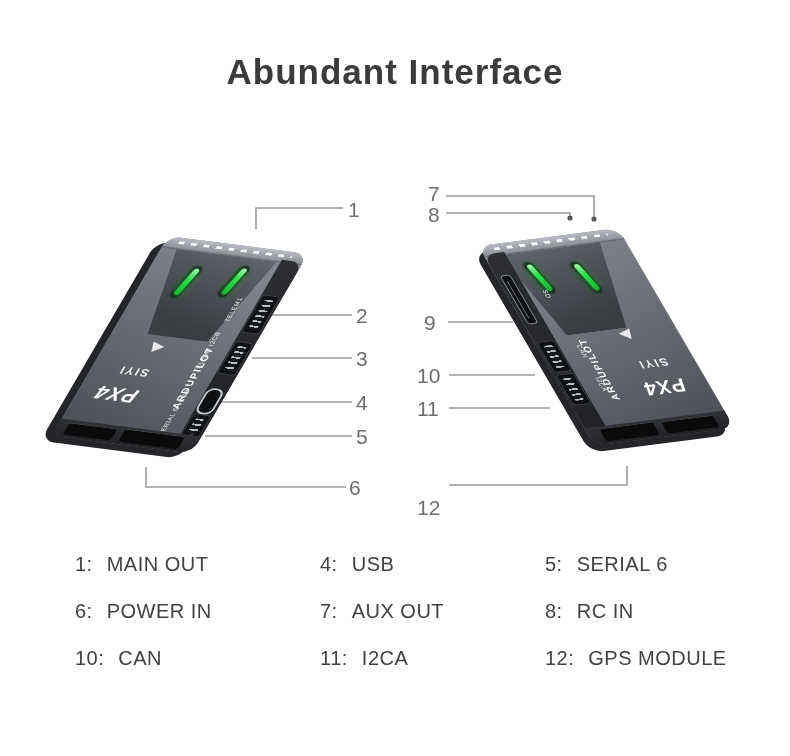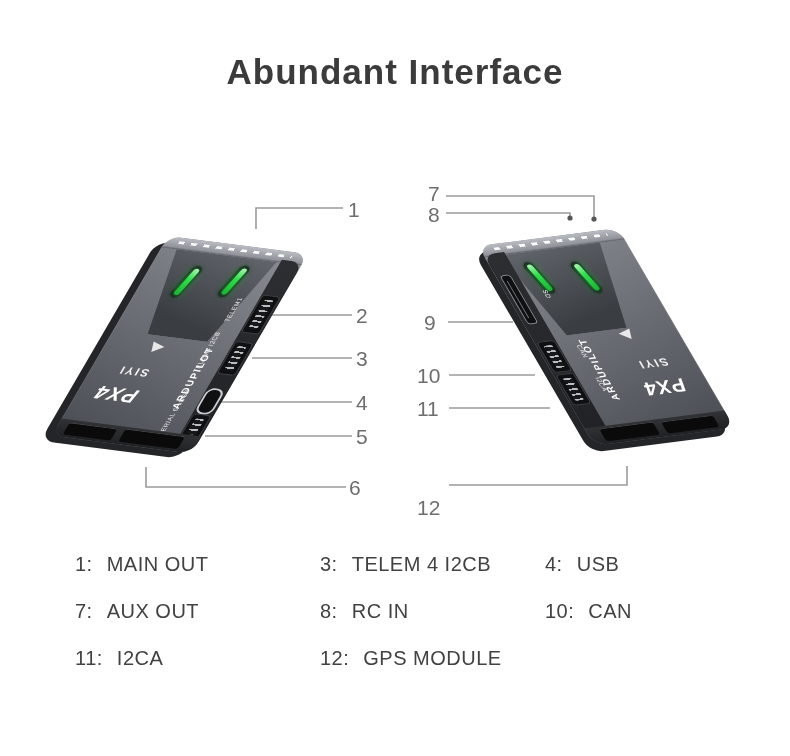--- a/index.html
+++ b/index.html
@@ -226,22 +226,23 @@
       <span class="plabel pl-i2ca">I2CA</span>
       <div class="edge-bottom">
         <div class="opening o1"></div>
         <div class="opening o2"></div>
       </div>
     </div>
   </div>
 
   <div class="legend">
     <div class="leg-item"><span class="leg-num">1:</span><span class="leg-label">MAIN OUT</span></div>
-    <div class="leg-item"><span class="leg-num">3:</span><span class="leg-label">TELEM 4 I2CB</span></div>
     <div class="leg-item"><span class="leg-num">4:</span><span class="leg-label">USB</span></div>
+    <div class="leg-item"><span class="leg-num">5:</span><span class="leg-label">SERIAL 6</span></div>
+    <div class="leg-item"><span class="leg-num">6:</span><span class="leg-label">POWER IN</span></div>
     <div class="leg-item"><span class="leg-num">7:</span><span class="leg-label">AUX OUT</span></div>
     <div class="leg-item"><span class="leg-num">8:</span><span class="leg-label">RC IN</span></div>
     <div class="leg-item"><span class="leg-num">10:</span><span class="leg-label">CAN</span></div>
     <div class="leg-item"><span class="leg-num">11:</span><span class="leg-label">I2CA</span></div>
     <div class="leg-item"><span class="leg-num">12:</span><span class="leg-label">GPS MODULE</span></div>
   </div>
 
 </div>
 
 </body></html>

